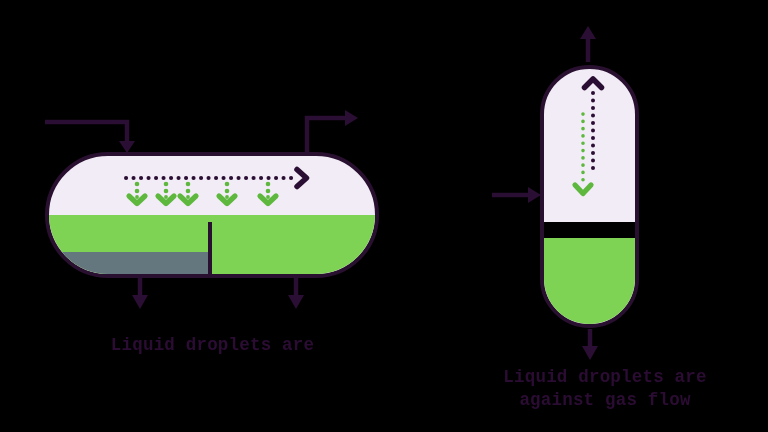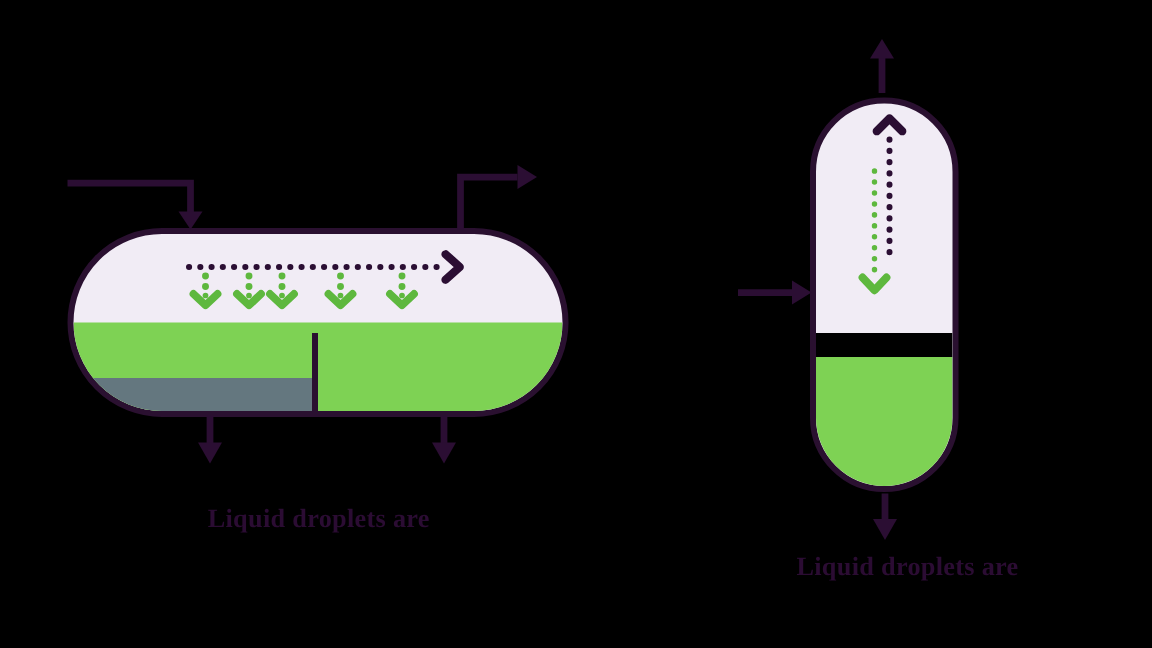--- a/index.html
+++ b/index.html
@@ -1,17 +1,17 @@
 <!DOCTYPE html>
 <html><head>
 <meta charset="utf-8">
 <style>
   html,body{margin:0;padding:0;background:#000;}
   .stage{position:relative;width:768px;height:432px;background:#000;overflow:hidden;
-         font-family:Liberation Serif, serif;}
+         font-family:Liberation Mono, monospace;}
 
   
   .vessel-h{position:absolute;left:45px;top:152px;width:334px;height:126px;
             box-sizing:border-box;border:4px solid #2a1030;border-radius:63px;
             background:#f1ecf5;overflow:hidden;}
   .vessel-h .liquid{position:absolute;left:0;right:0;top:59px;height:59px;background:#7ed254;}
   .vessel-h .heavy{position:absolute;left:0;top:96px;width:160px;height:22px;background:#64777f;}
   .vessel-h .weir{position:absolute;left:159px;top:66px;width:4px;height:52px;background:#2a1030;}
 
   
@@ -129,15 +129,16 @@
       <line class="dotline-green" x1="583" y1="114" x2="583" y2="182"></line>
       <polyline class="chev-green" points="575,185 583,193.5 591,185"></polyline>
     </g>
   </svg>
 
   <div class="caption caption-left">
     <div>Liquid droplets are</div>
   </div>
   <div class="caption caption-right">
     <div>Liquid droplets are</div>
+    <div>against gas flow</div>
   </div>
 
 </div>
 
 </body></html>

